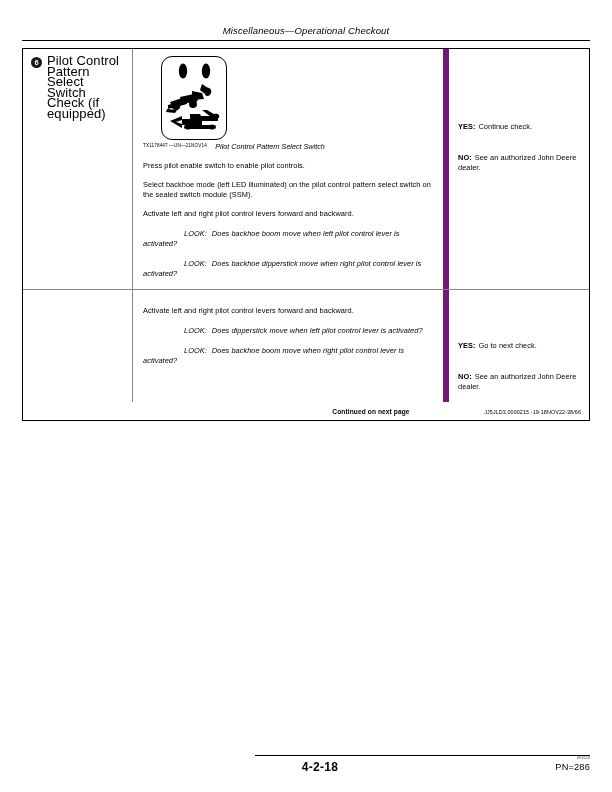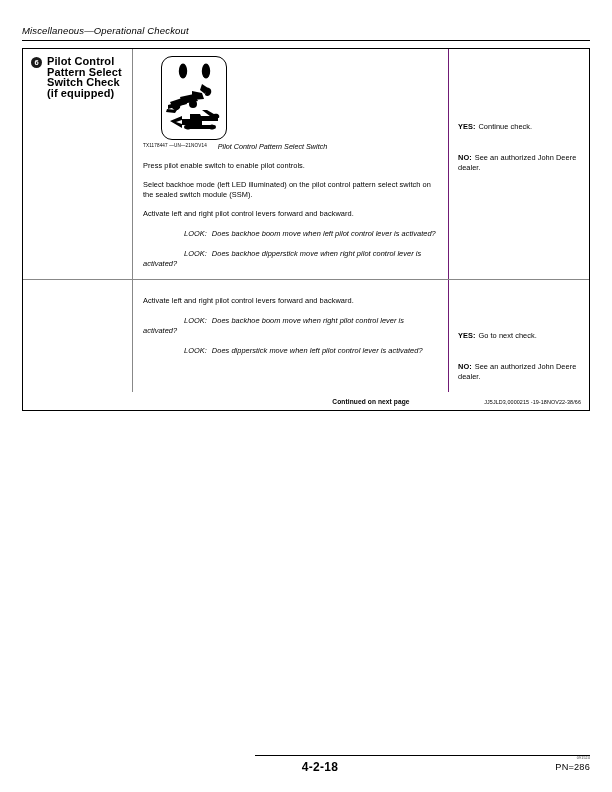--- a/index.html
+++ b/index.html
@@ -15,21 +15,21 @@
     color: #000000;
     -webkit-font-smoothing: antialiased;
   }
 
   
   .page-header {
     position: absolute;
     left: 22px;
     top: 20px;
     width: 568px;
-    text-align: left;
+    text-align: center;
   }
   .page-header .title {
     font-style: italic;
     font-size: 9.5px;
     letter-spacing: 0.15px;
   }
   .header-rule {
     position: absolute;
     left: 22px;
     top: 40px;
@@ -58,21 +58,21 @@
     width: 110px;
     flex: 0 0 110px;
     box-sizing: border-box;
     padding: 7px 6px 10px 8px;
     border-right: 1px solid #888888;
   }
   .col-body {
     flex: 1 1 auto;
     box-sizing: border-box;
     padding: 7px 10px 10px 10px;
-    border-right: 1px solid #701a75;
+    border-right: 6px solid #701a75;
   }
   .col-answer {
     width: 140px;
     flex: 0 0 140px;
     box-sizing: border-box;
     padding: 7px 8px 10px 9px;
   }
 
   
   .label-wrap {
@@ -87,22 +87,22 @@
     background: #1a1a1a;
     color: #ffffff;
     font-size: 7.5px;
     font-weight: bold;
     line-height: 11px;
     text-align: center;
     margin-right: 5px;
     margin-top: 1px;
   }
   .label-text {
-    font-size: 11px;
-    font-weight: bold;
+    font-size: 13px;
+    font-weight: normal;
     line-height: 10.5px;
     letter-spacing: 0.1px;
   }
 
   
   .figure-block {
     margin-bottom: 4px;
   }
   .figure-art {
     width: 66px;
@@ -315,24 +315,24 @@
   </div>
 
   <div class="check-row second-row">
 
     <div class="col-label"></div>
 
     <div class="col-body">
       <div class="para">Activate left and right pilot control levers forward and backward.</div>
 
       <div class="look-line">
+        <span class="look-tag">LOOK:</span><span>Does dipperstick move when left pilot control lever is activated?</span>
+      </div>
+      <div class="look-line">
         <span class="look-tag">LOOK:</span><span>Does backhoe boom move when right pilot control lever is activated?</span>
-      </div>
-      <div class="look-line">
-        <span class="look-tag">LOOK:</span><span>Does dipperstick move when left pilot control lever is activated?</span>
       </div>
     </div>
 
     <div class="col-answer">
       <div class="answer yes2">
         <span class="answer-key">YES:</span><span>Go to next check.</span>
       </div>
       <div class="answer no">
         <span class="answer-key">NO:</span><span>See an authorized John Deere dealer.</span>
       </div>

